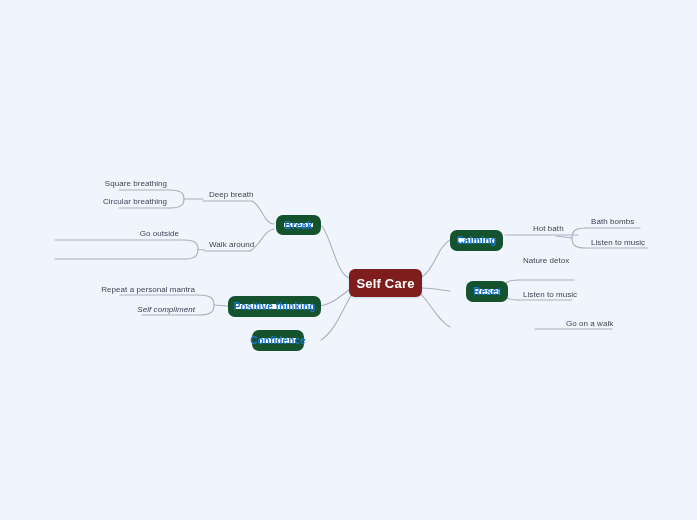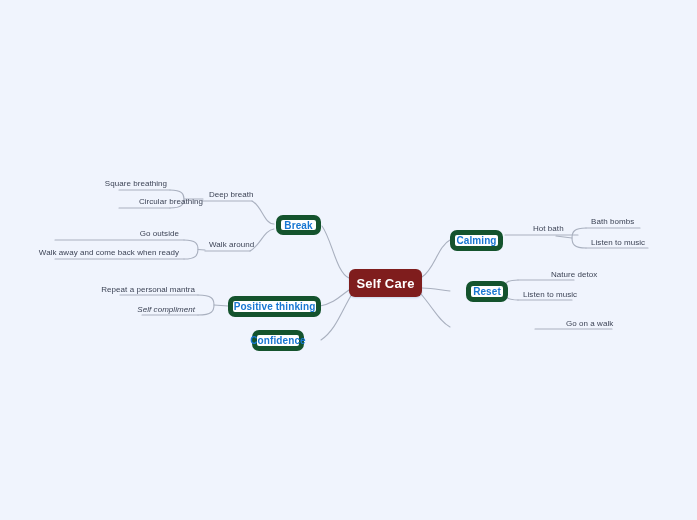--- a/index.html
+++ b/index.html
@@ -44,21 +44,21 @@
     border-radius: 6px;
     color: #ffffff;
     font-weight: bold;
     font-size: 13px;
     letter-spacing: 0.2px;
     box-shadow: 0 1px 2px rgba(40,80,140,0.18);
   }
   
   .node-branch {
     background: #ffffff;
-    border: 5px solid #14532d;
+    border: 8px solid #14532d;
     border-radius: 7px;
     color: #1877d2;
     font-weight: bold;
     font-size: 10px;
     letter-spacing: 0.1px;
   }
   
   .node-leaf {
     color: #3d4456;
     font-size: 8px;
@@ -148,35 +148,32 @@
 
   <div class="node node-branch" style="left:466px; top:281px; width:42px; height:21px;">
     <span>Reset</span>
   </div>
 
 
   <div class="node node-leaf align-left" style="left:100px; top:177px; width:70px; height:12px;">
     <span>Square breathing</span>
   </div>
 
-  <div class="node node-leaf align-left" style="left:100px; top:195px; width:70px; height:12px;margin-left:36px;">
+  <div class="node node-leaf align-left" style="left:100px; top:195px; width:70px; height:12px;">
     <span>Circular breathing</span>
   </div>
 
   <div class="node node-leaf align-right" style="left:206px; top:188px; width:60px; height:12px;">
     <span>Deep breath</span>
   </div>
 
   <div class="node node-leaf align-left" style="left:110px; top:227px; width:72px; height:12px;">
     <span>Go outside</span>
   </div>
 
-  <div class="node node-leaf align-left" style="left:52px; top:246px; width:130px; height:12px;">
-    <span>Walk away and come back when ready</span>
-  </div>
 
   <div class="node node-leaf align-right" style="left:206px; top:238px; width:60px; height:12px;">
     <span>Walk around</span>
   </div>
 
   <div class="node node-leaf align-left" style="left:106px; top:283px; width:92px; height:12px;">
     <span>Repeat a personal mantra</span>
   </div>
 
   <div class="node node-leaf align-left" style="left:126px; top:303px; width:72px; height:12px;font-style:italic;">
@@ -188,21 +185,21 @@
   </div>
 
   <div class="node node-leaf align-right" style="left:588px; top:215px; width:60px; height:12px;">
     <span>Bath bombs</span>
   </div>
 
   <div class="node node-leaf align-right" style="left:588px; top:236px; width:70px; height:12px;">
     <span>Listen to music</span>
   </div>
 
-  <div class="node node-leaf align-right" style="left:520px; top:268px; width:62px; height:12px;margin-left:28px;">
+  <div class="node node-leaf align-right" style="left:520px; top:254px; width:62px; height:12px;">
     <span>Nature detox</span>
   </div>
 
   <div class="node node-leaf align-right" style="left:520px; top:288px; width:70px; height:12px;">
     <span>Listen to music</span>
   </div>
 
   <div class="node node-leaf align-right" style="left:563px; top:316px; width:62px; height:12px;align-items:flex-end;">
     <span>Go on a walk</span>
   </div>

